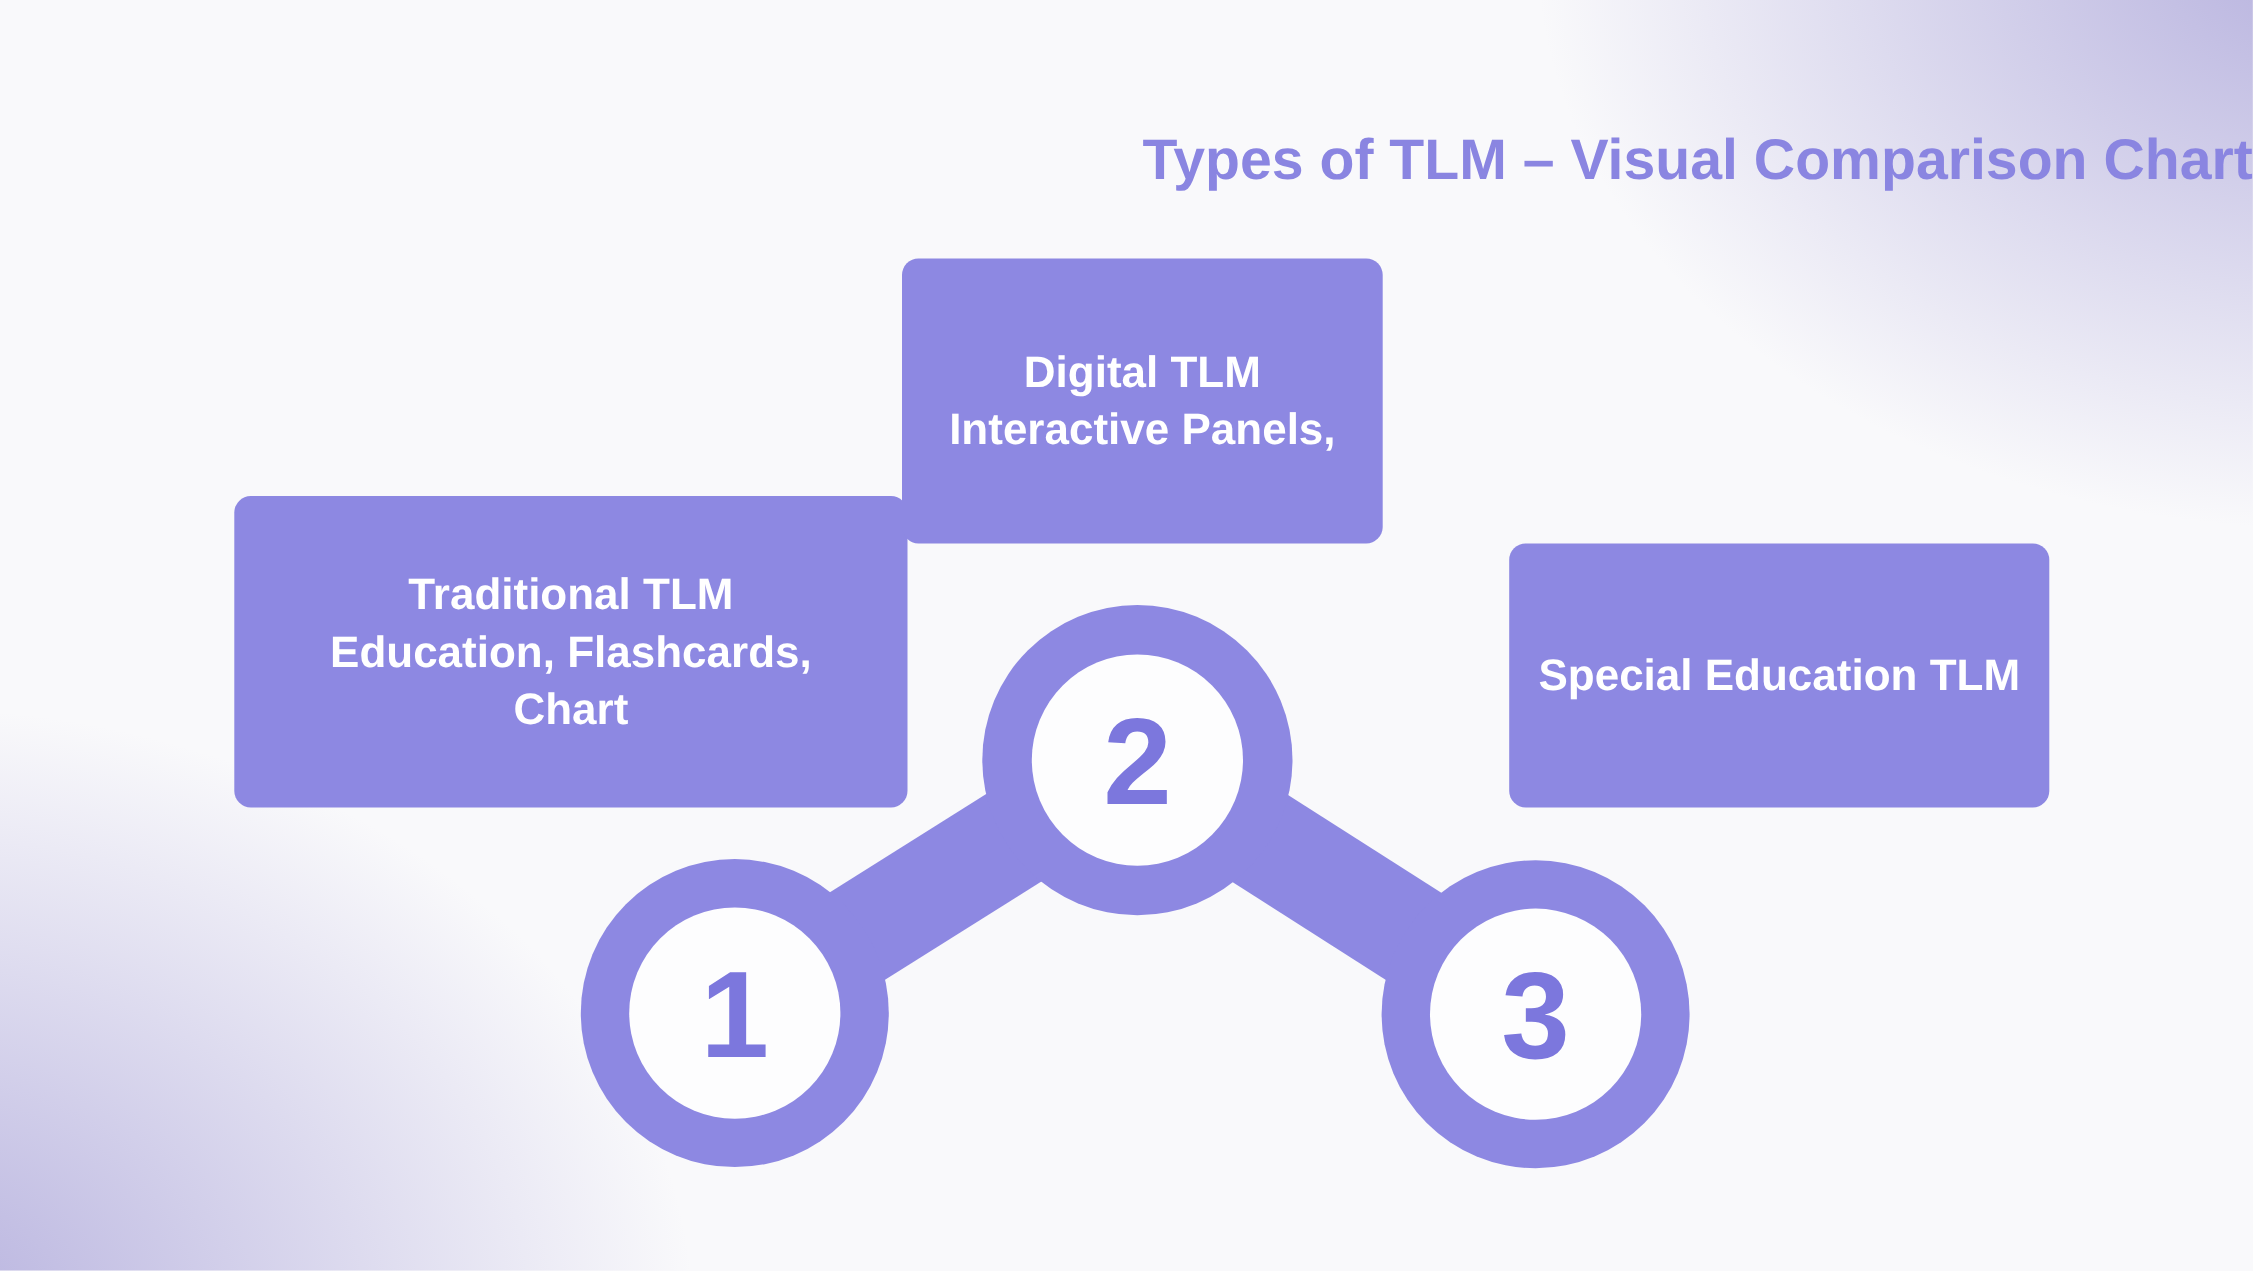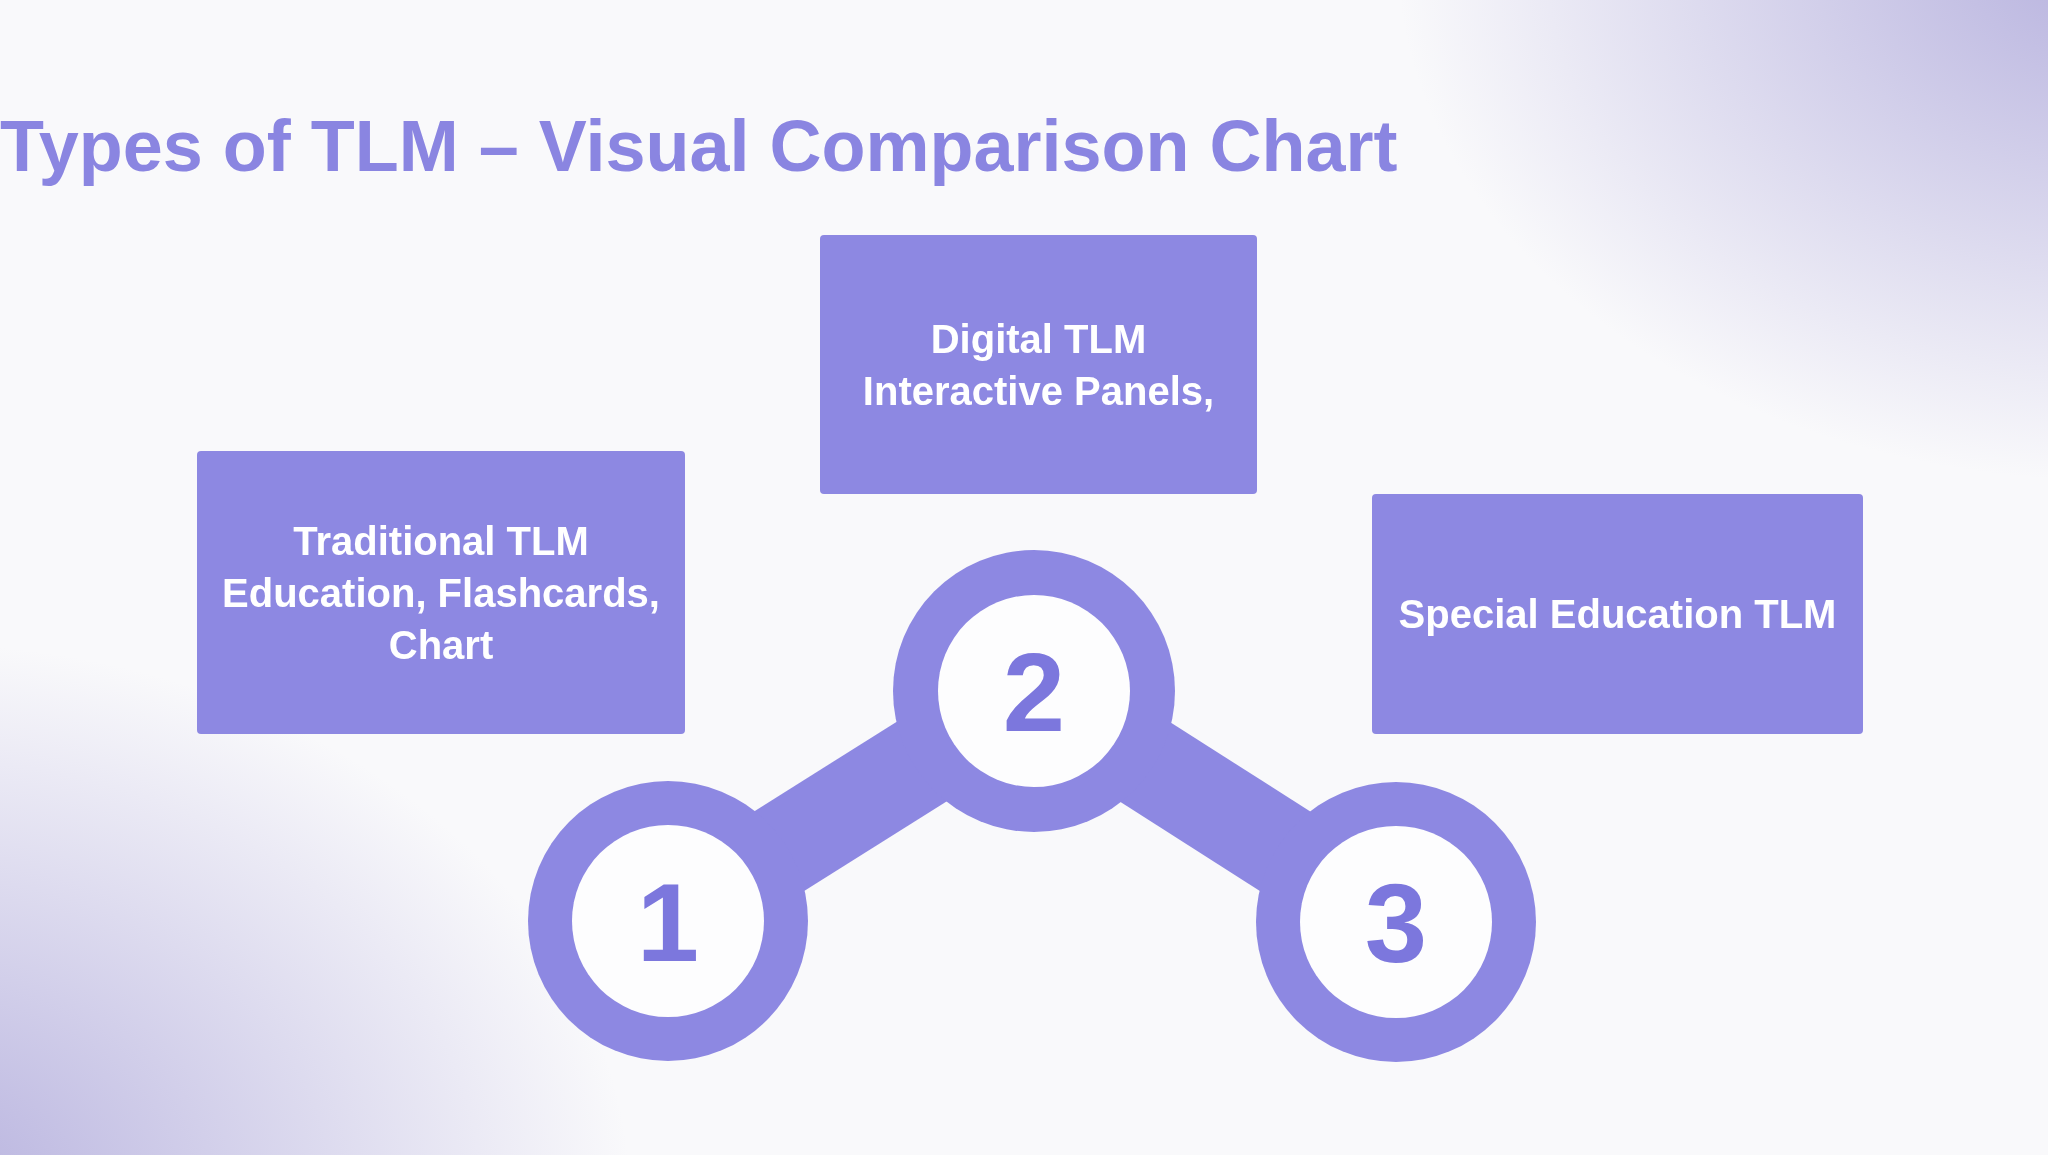--- a/index.html
+++ b/index.html
@@ -19,54 +19,54 @@
     background-image:
       radial-gradient(1150px 850px at 103% -4%, var(--bg-glow) 0%, rgba(182,177,222,0) 62%),
       radial-gradient(1150px 900px at -4% 104%, var(--bg-glow) 0%, rgba(182,177,222,0) 62%);
     position:relative;
   }
   .stage{position:absolute;inset:0;}
   .page-title{
     position:absolute;
     left:0; right:0; top:96px;
     height:100px; line-height:100px;
-    text-align:left;
-    font-size:72px;
+    text-align:right;
+    font-size:52px;
     font-weight:700;
     color:var(--title);
     letter-spacing:0px;
     white-space:nowrap;
   }
   .diagram-svg{position:absolute;left:0;top:0;width:2048px;height:1155px;}
   .band{stroke:var(--accent);stroke-width:94;}
   .node-outer{fill:var(--accent);}
   .node-inner{fill:var(--inner-circle);}
   .node-number{
     fill:var(--number);
     font-family:"Liberation Sans", sans-serif;
     font-size:112px;
     font-weight:700;
     text-anchor:middle;
   }
   .card{
     position:absolute;
     background:var(--accent);
-    border-radius:4px;
+    border-radius:15px;
     color:var(--card-text);
     display:flex;
     flex-direction:column;
     align-items:center;
     justify-content:center;
     text-align:center;
     font-size:40px;
     line-height:52px;
   }
   .card .heading{font-weight:700;}
   .card .body-line{font-weight:700;}
-  .card-traditional{left:197px;top:451px;width:488px;height:283px;}
+  .card-traditional{left:213px;top:451px;width:612px;height:283px;}
   .card-digital{left:820px;top:235px;width:437px;height:259px;}
   .card-special{left:1324px;top:494px;width:491px;height:240px;margin-left:48px;}
 </style>
 </head>
 <body>
 
 <div class="stage">
 
   <h1 class="page-title">Types of TLM – Visual Comparison Chart</h1>
 

